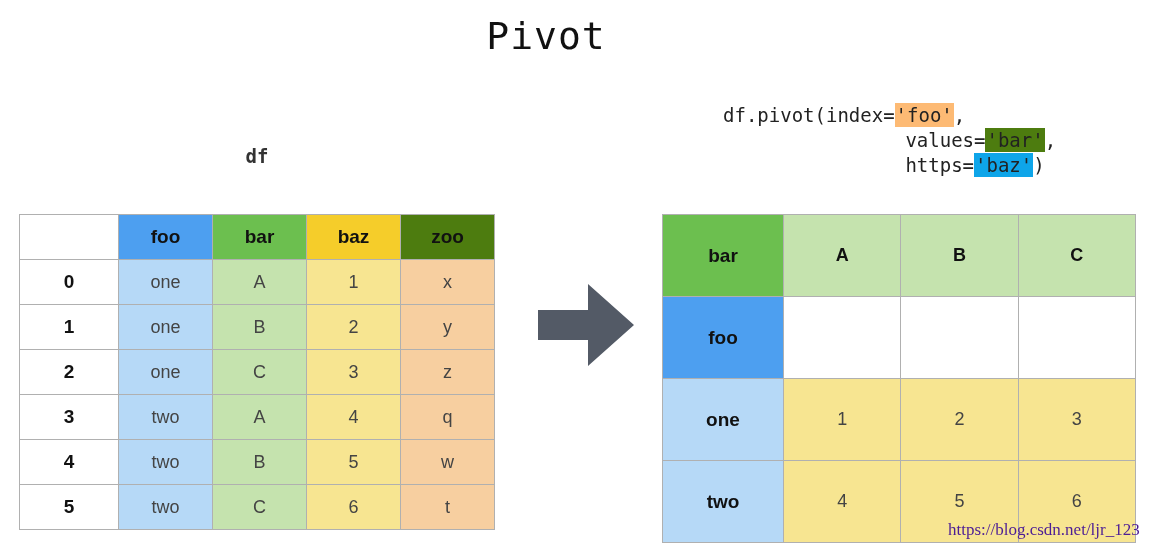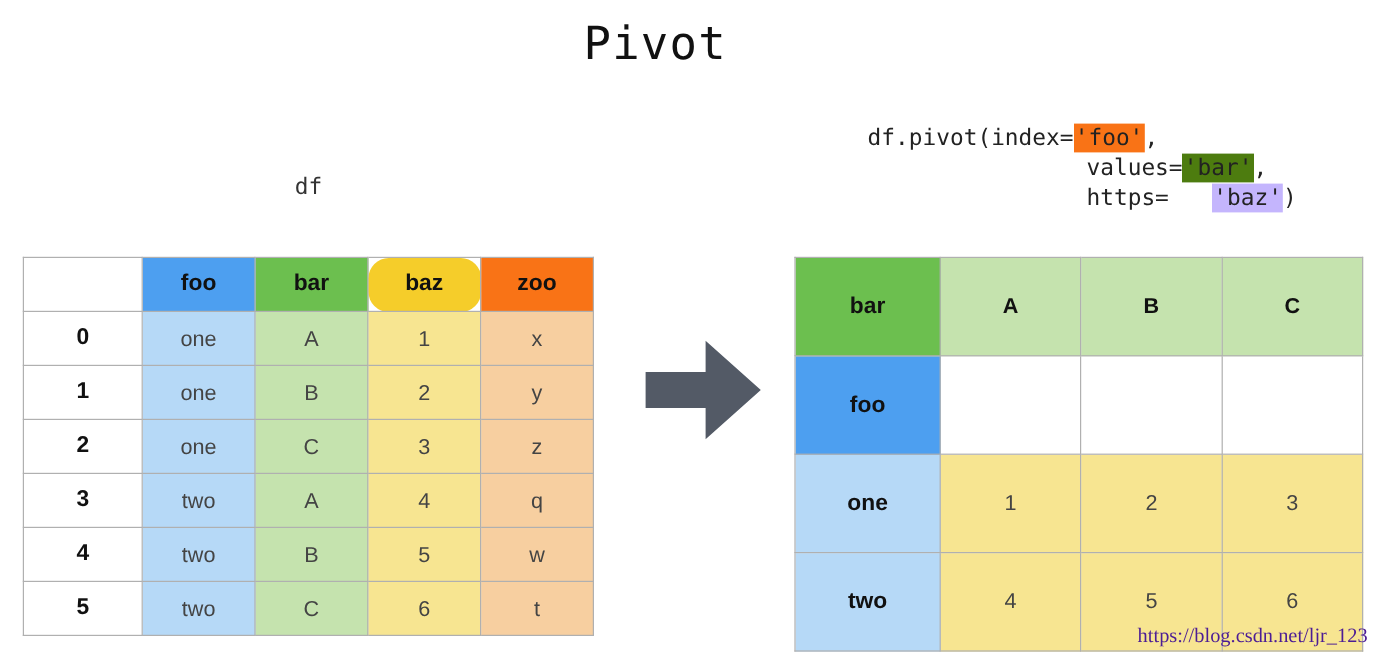--- a/index.html
+++ b/index.html
@@ -33,39 +33,40 @@
   
   #df-caption {
     position: absolute;
     top: 145px;
     left: 19px;
     width: 476px;
     text-align: center;
     font-family: "DejaVu Sans Mono", "Liberation Mono", monospace;
     font-size: 19px;
     color: #333333;
+    font-weight: bold;
   }
 
   
   #code-block {
     position: absolute;
     top: 103px;
     left: 723px;
     font-family: "DejaVu Sans Mono", "Liberation Mono", monospace;
     font-size: 19px;
     line-height: 25px;
     color: #222222;
     white-space: pre;
   }
   #code-block .ln { display: block; }
   #code-block .indent { display: inline-block; width: 9.6em; }
   .hl { padding: 1px 1px; }
-  .hl-blue   { background: #f97316; }
+  .hl-blue   { background: #fdba74; }
   .hl-green  { background: #4d7c0f; }
-  .hl-yellow { background: #c4b5fd; margin-left: 36px; }
+  .hl-yellow { background: #0ea5e9; }
 
   
   #arrow {
     position: absolute;
     left: 536px;
     top: 280px;
     width: 100px;
     height: 90px;
   }
 
@@ -84,22 +85,22 @@
   }
 
   
   #df-table { left: 19px; top: 214px; width: 476px; }
   #df-table td { height: 44px; }
   #df-table .hdr { font-weight: bold; font-size: 19px; color: #111; }
   #df-table .idx { width: 98px; background: #ffffff; font-weight: bold; font-size: 19px; color: #111; }
   #df-table .corner { background: #ffffff; border-color: #b0b0b0; }
   .c-foo-h { background: #4d9ff0; }
   .c-bar-h { background: #6cbf4f; }
-  .c-baz-h { background: #f5cd2a; border-radius: 17px; }
-  .c-zoo-h { background: #f97316; }
+  .c-baz-h { background: #f5cd2a; }
+  .c-zoo-h { background: #4d7c0f; }
   .c-foo-b { background: #b6d9f7; color: #444; }
   .c-bar-b { background: #c5e3ae; color: #444; }
   .c-baz-b { background: #f7e591; color: #444; }
   .c-zoo-b { background: #f7cfa0; color: #444; }
 
   
   #pv-table { left: 662px; top: 214px; width: 474px; }
   #pv-table td { height: 81px; }
   #pv-table .rowhdr { width: 120px; font-weight: bold; font-size: 19px; color: #111; }
   .p-bar-h   { background: #6cbf4f; }

